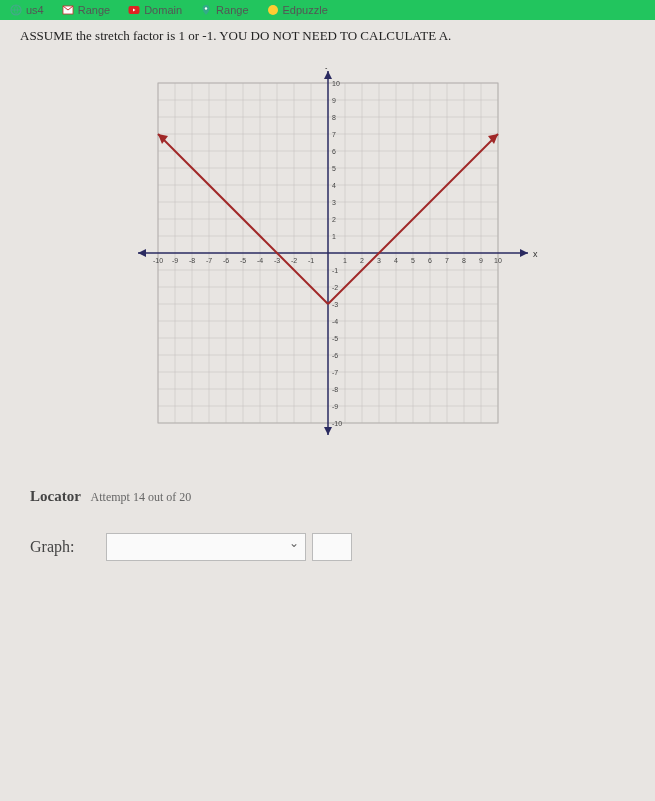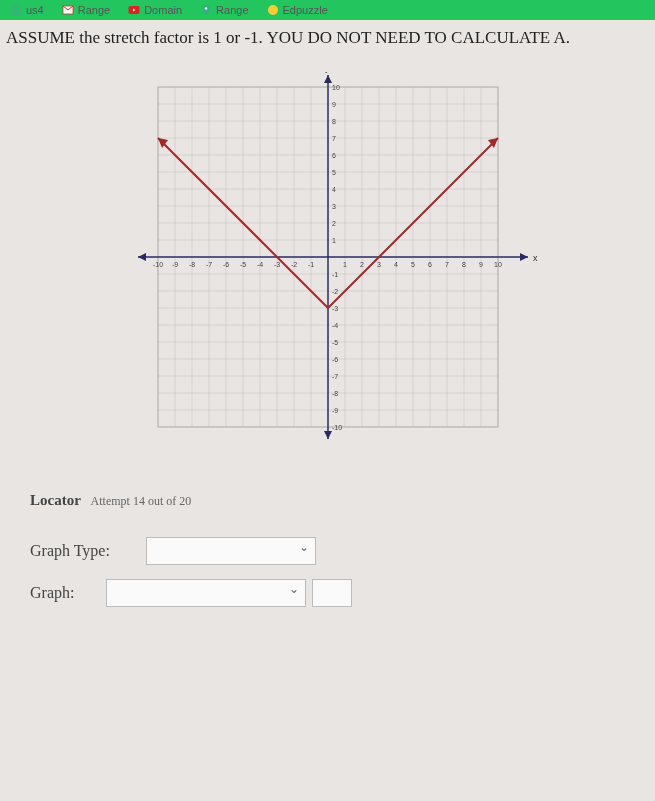--- a/index.html
+++ b/index.html
@@ -20,22 +20,22 @@
     color: #555;
     background: #22c55e;
   }
   .bookmarks .bm {
     display: flex;
     align-items: center;
     gap: 4px;
   }
   .bm-icon { width: 12px; height: 12px; display: inline-block; }
   .instruction {
-    padding: 8px 6px 14px 6px;
-    font-size: 17px;
+    padding: 8px 6px 14px 20px;
+    font-size: 13px;
     color: #222;
   }
   .graph-wrap {
     display: flex;
     justify-content: center;
     padding: 10px 0 20px 0;
   }
   svg.graph { display: block; }
   .answer-section {
     padding: 30px 30px 10px 30px;
@@ -255,24 +255,20 @@
     </g>
   </svg>
 </div>
 
 <div class="answer-section">
   <div class="ans-header">
     <b>Locator</b>
     <span class="att">Attempt 14 out of 20</span>
   </div>
 
-  <div class="form-row">
-    <span class="label">Graph Type:</span>
-    <div class="select-box sel-wide"></div>
-  </div>
 
 
 
   <div class="form-row">
     <span class="label" style="min-width:70px">Graph:</span>
     <div class="select-box sel-mid"></div>
     <input class="num-box" value="" style="">
   </div>
 
 </div>

